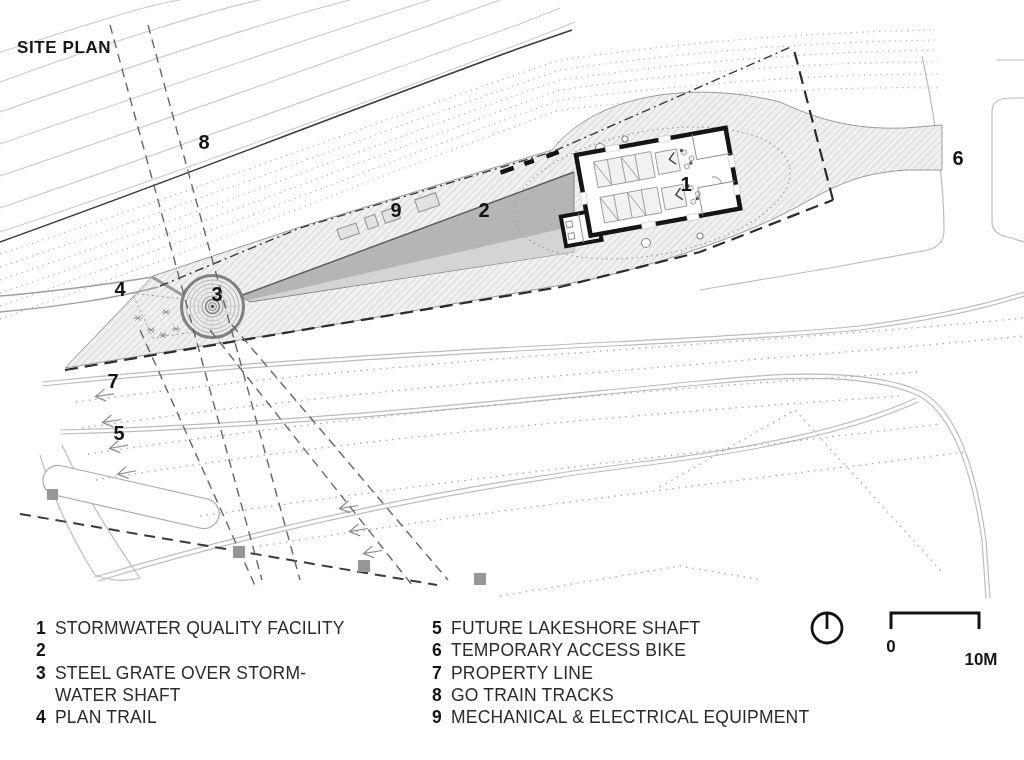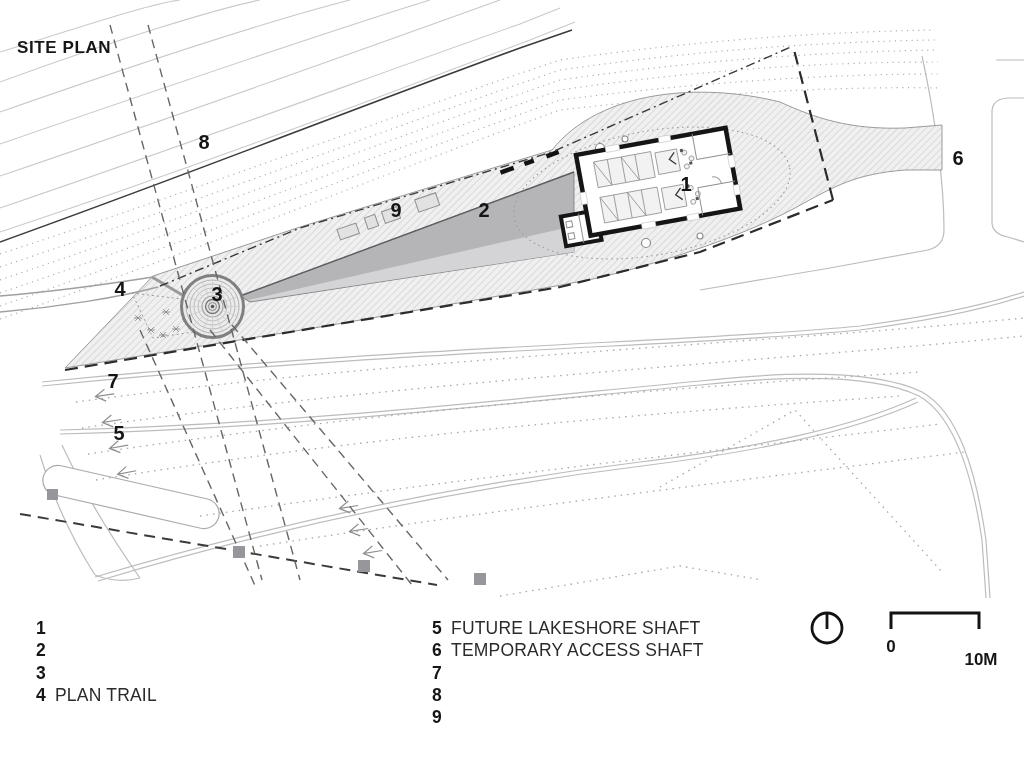--- a/index.html
+++ b/index.html
@@ -300,49 +300,54 @@
   <div class="callout" style="left:120px;top:289px;">4</div>
   <div class="callout" style="left:119px;top:433px;">5</div>
   <div class="callout" style="left:958px;top:158px;">6</div>
   <div class="callout" style="left:113px;top:381px;">7</div>
   <div class="callout" style="left:204px;top:142px;">8</div>
   <div class="callout" style="left:396px;top:210px;">9</div>
 
   <div class="legend-col left">
     <div class="legend-item">
       <span class="legend-num">1</span>
+      <span class="legend-label"><span>STORMWATER QUALITY FACILITY</span></span>
     </div>
     <div class="legend-item">
       <span class="legend-num">2</span>
     </div>
     <div class="legend-item">
       <span class="legend-num">3</span>
+      <span class="legend-label"><span>STEEL GRATE OVER STORM-</span><span class="l2">WATER SHAFT</span></span>
     </div>
     <div class="legend-item">
       <span class="legend-num">4</span>
       <span class="legend-label"><span>PLAN TRAIL</span></span>
     </div>
   </div>
 
   <div class="legend-col right">
     <div class="legend-item">
       <span class="legend-num">5</span>
       <span class="legend-label"><span>FUTURE LAKESHORE SHAFT</span></span>
     </div>
     <div class="legend-item">
       <span class="legend-num">6</span>
-      <span class="legend-label"><span>TEMPORARY ACCESS SHAFT</span></span>
+      <span class="legend-label"><span>TEMPORARY ACCESS BIKE</span></span>
     </div>
     <div class="legend-item">
       <span class="legend-num">7</span>
+      <span class="legend-label"><span>PROPERTY LINE</span></span>
     </div>
     <div class="legend-item">
       <span class="legend-num">8</span>
+      <span class="legend-label"><span>GO TRAIN TRACKS</span></span>
     </div>
     <div class="legend-item">
       <span class="legend-num">9</span>
+      <span class="legend-label"><span>MECHANICAL &amp; ELECTRICAL EQUIPMENT</span></span>
     </div>
   </div>
 
   <div class="scale-label" style="left:891px;top:637px;">0</div>
   <div class="scale-label" style="left:981px;top:650px;">10M</div>
 
 </div>
 
 </body></html>

